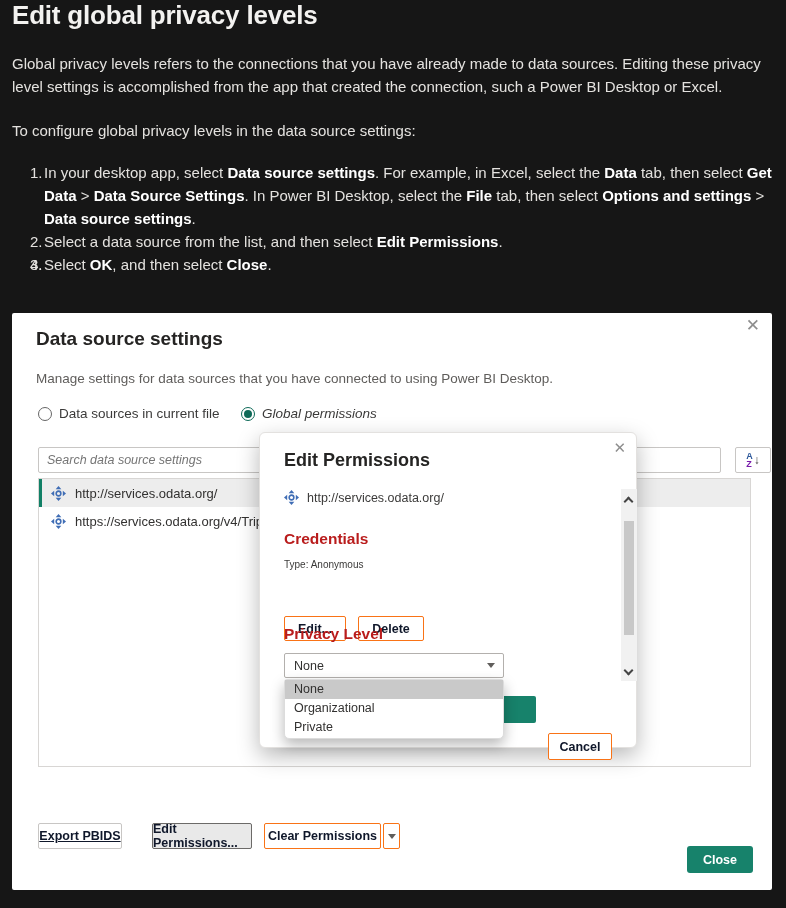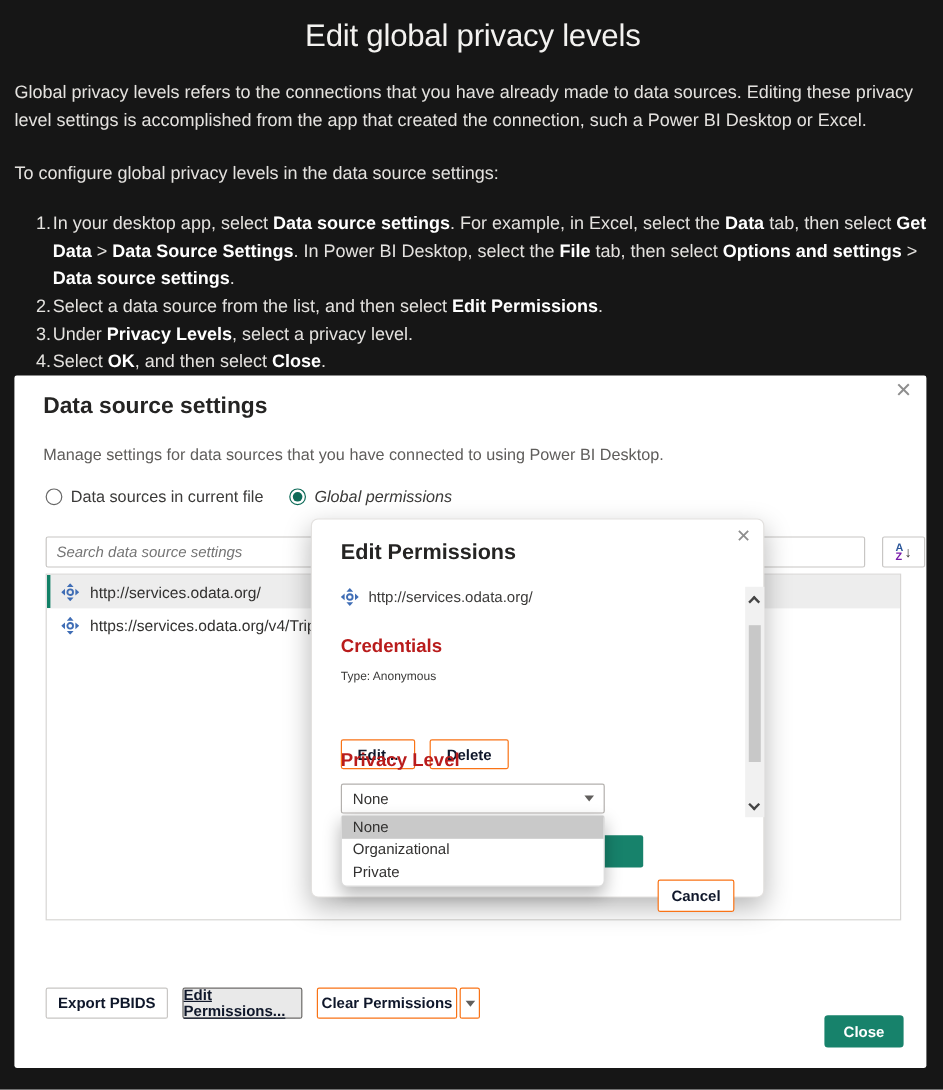--- a/index.html
+++ b/index.html
@@ -5,21 +5,21 @@
   * { box-sizing: border-box; margin: 0; padding: 0; }
   html,body { width:786px; height:908px; }
   body {
     background:#161616;
     font-family:"Liberation Sans", sans-serif;
     position:relative;
     overflow:hidden;
   }
   
   .article { position:absolute; left:12px; top:0; width:764px; color:#e4e2df; }
-  .article h1 { margin-top:14px; font-size:26px; font-weight:normal; color:#f3f2f0; letter-spacing:-0.2px;text-align:center; }
+  .article h1 { font-size:26px; font-weight:bold; color:#f3f2f0; letter-spacing:-0.2px; }
   .article p { margin-top:21px; font-size:15px; line-height:23px; }
   .steps { margin-top:19px; }
   .step { position:relative; margin-left:18px; padding-left:14px; font-size:15px; line-height:23px; }
   .step b, .article b { font-weight:bold; color:#ffffff; }
   .step-num { position:absolute; left:0; top:0; }
 
   
   .screenshot { position:absolute; left:12px; top:313px; width:760px; height:577px;
     background:#ffffff; border-radius:2px; color:#252423; }
   .abs { position:absolute; }
@@ -39,22 +39,22 @@
   .az { display:flex; flex-direction:column; font-size:9px; font-weight:bold; line-height:8px; }
   .az .a { color:#2b579a; } .az .z { color:#7719aa; }
   .sort-arrow { font-size:12px; color:#3b3a39; line-height:12px; }
   .src-list { left:26px; top:165px; width:713px; height:289px; border:1px solid #d8d6d4; background:#fff; }
   .src-row { height:28px; display:flex; align-items:center; padding-left:12px; gap:9px;
     font-size:13px; color:#323130; white-space:nowrap; overflow:hidden; }
   .src-row.selected { background:#ededed; box-shadow:inset 3px 0 0 #118066; }
   .btn { border:1px solid #f97316; border-radius:2px; background:#fff; font-size:12.5px; font-weight:600;
     color:#0f172a; display:flex; align-items:center; justify-content:center;
     font-family:"Liberation Sans", sans-serif;margin-top:37px; }
-  .footer-export { left:26px; top:473px; width:102px; height:26px; border-color:#c8c6c4; }
-  .footer-edit { left:140px; top:473px; width:100px; height:26px; background:#e9e9e9; border-color:#6c6a68;text-decoration:underline; }
+  .footer-export { left:26px; top:473px; width:84px; height:26px; border-color:#c8c6c4;text-decoration:underline; }
+  .footer-edit { left:140px; top:473px; width:100px; height:26px; background:#e9e9e9; border-color:#6c6a68; }
   .footer-clear { left:252px; top:473px; width:117px; height:26px; }
   .footer-caret { left:371px; top:473px; width:17px; height:26px; }
   .caret-down { width:0; height:0; border-left:4px solid transparent; border-right:4px solid transparent;
     border-top:5px solid #605e5c; }
   .teal-btn { background:#17826b; color:#fff; border:none; border-radius:3px; font-size:12.5px;
     font-weight:600; display:flex; align-items:center; justify-content:center;
     font-family:"Liberation Sans", sans-serif; }
   .dss-close-btn { left:675px; top:533px; width:66px; height:27px; }
 
   
@@ -94,21 +94,20 @@
     <div class="step">
       <span class="step-num">1.</span>
       <span><span>In your desktop app, select </span><b>Data source settings</b><span>. For example, in Excel, select the </span><b>Data</b><span> tab, then select </span><b>Get Data</b><span> &gt; </span><b>Data Source Settings</b><span>. In Power BI Desktop, select the </span><b>File</b><span> tab, then select </span><b>Options and settings</b><span> &gt; </span><b>Data source settings</b><span>.</span></span>
     </div>
     <div class="step">
       <span class="step-num">2.</span>
       <span><span>Select a data source from the list, and then select </span><b>Edit Permissions</b><span>.</span></span>
     </div>
     <div class="step">
       <span class="step-num">3.</span>
-      <span><span>Under </span><b>Privacy Levels</b><span>, select a privacy level.</span></span>
     </div>
     <div class="step">
       <span class="step-num">4.</span>
       <span><span>Select </span><b>OK</b><span>, and then select </span><b>Close</b><span>.</span></span>
     </div>
   </div>
 </div>
 
 <div class="screenshot">
 

